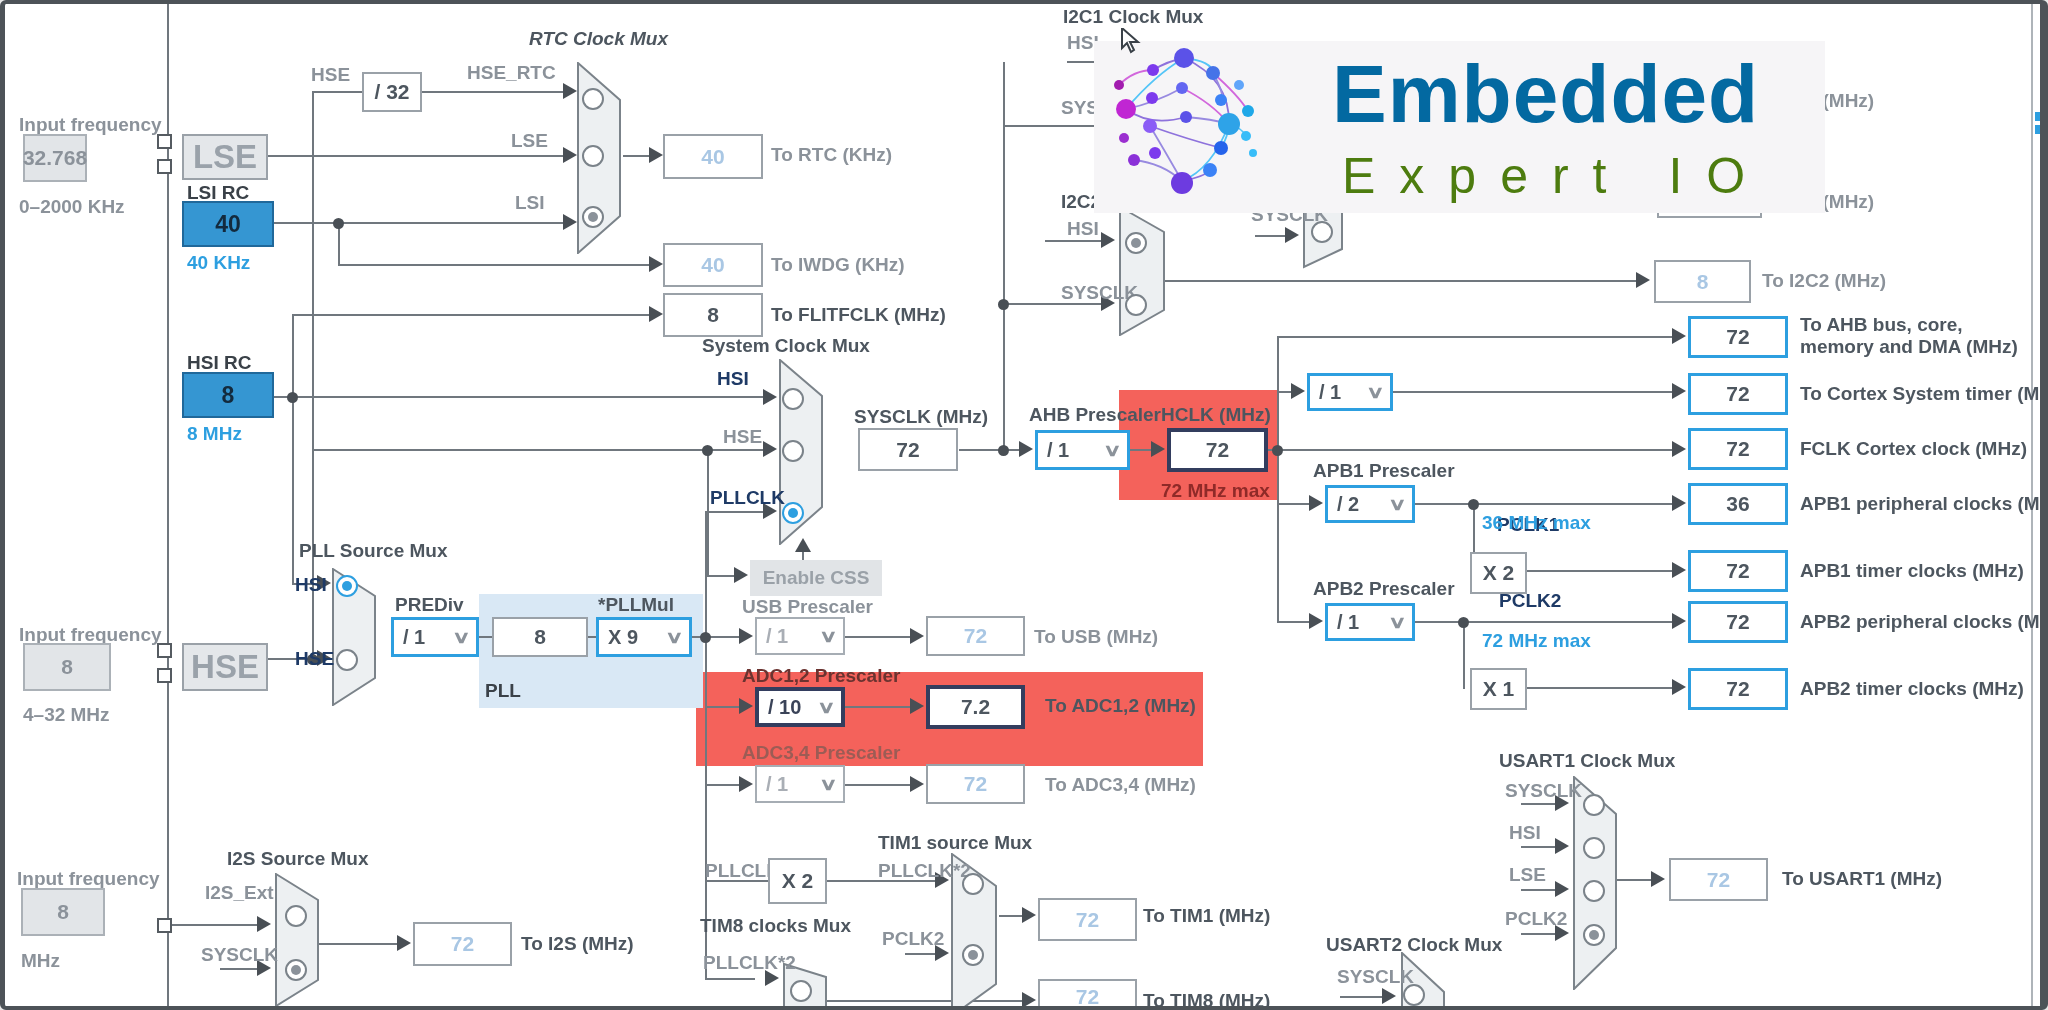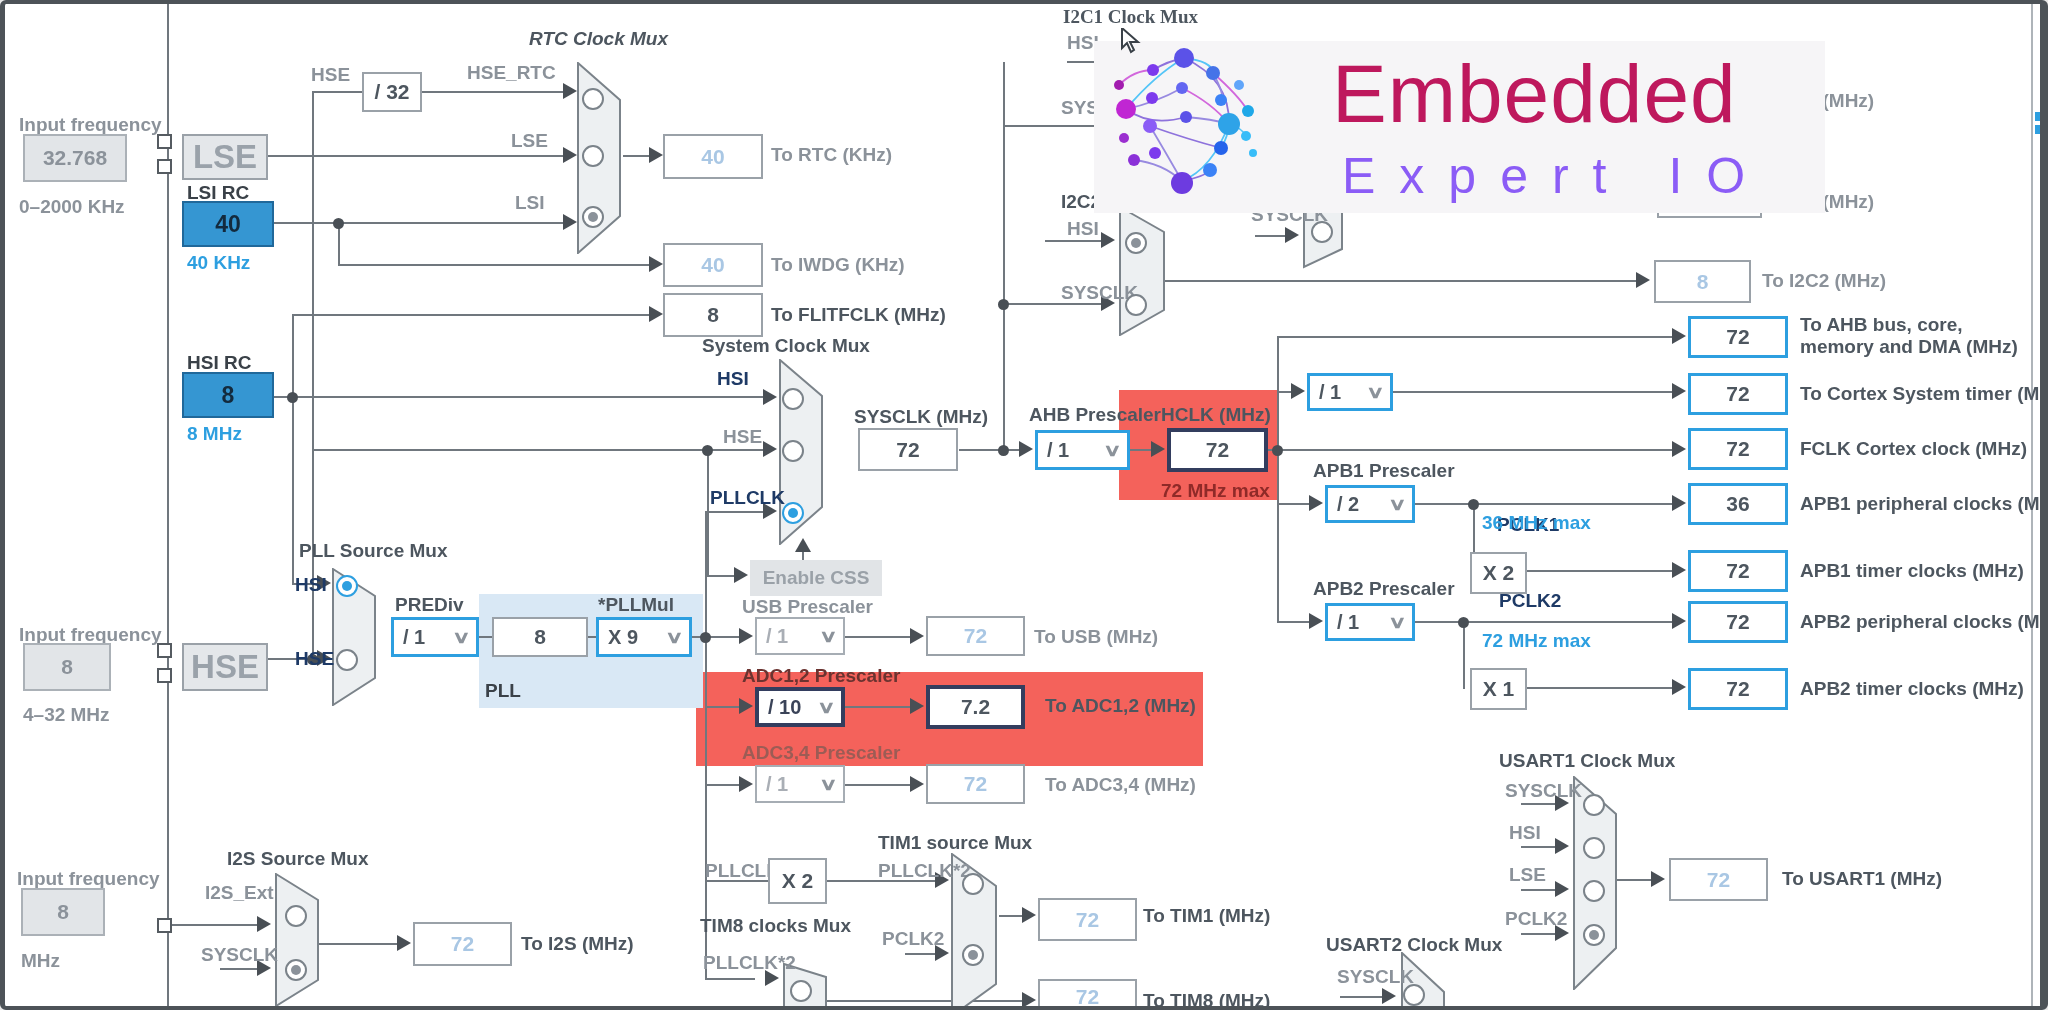--- a/index.html
+++ b/index.html
@@ -36,22 +36,22 @@
   .btn{position:absolute;background:#e1e4e7;display:flex;align-items:center;justify-content:center;
     font-size:19px;font-weight:700;color:#9aa1a8;z-index:4;}
   .mux{position:absolute;z-index:3;}
   .mux polygon{fill:#edf0f2;stroke:#7b838a;stroke-width:2;}
   .radio{position:absolute;width:22px;height:22px;border-radius:50%;border:2px solid #7b838a;background:#fff;z-index:5;box-sizing:border-box;}
   .radio.s::after{content:"";position:absolute;inset:4px;border-radius:50%;background:#8b929a;}
   .radio.sb{border-color:#2d9fe0;}
   .radio.sb::after{content:"";position:absolute;inset:4px;border-radius:50%;background:#2d9fe0;}
   .hlight{position:absolute;z-index:1;}
   .logo{position:absolute;left:1089px;top:37px;width:731px;height:172px;background:#f6f5f7;z-index:20;}
-  .logo .t1{position:absolute;left:238px;top:6px;font-size:82px;font-weight:400;color:#be185d;letter-spacing:1px;}
-  .logo .t2{position:absolute;left:248px;top:106px;font-size:50px;font-weight:500;color:#8b5cf6;letter-spacing:24px;}
+  .logo .t1{position:absolute;left:238px;top:6px;font-size:82px;font-weight:700;color:#0369a1;letter-spacing:1px;}
+  .logo .t2{position:absolute;left:248px;top:106px;font-size:50px;font-weight:500;color:#4d7c0f;letter-spacing:24px;}
   .tick{position:absolute;z-index:6;background:#2d9fe0;}
 </style>
 </head>
 <body>
 
 <div id="canvas">
 
   <div class="hlight" style="left:1114px;top:386px;width:158px;height:110px;background:#f4625b;"></div>
   <div class="hlight" style="left:691px;top:668px;width:507px;height:94px;background:#f4625b;"></div>
   <div class="hlight" style="left:474px;top:590px;width:224px;height:114px;background:#d9e8f5;"></div>
@@ -261,21 +261,21 @@
   <div class="radio s" style="left:1120px;top:228px;"></div>
   <div class="radio" style="left:1120px;top:290px;"></div>
   <div class="radio" style="left:1306px;top:217px;"></div>
   <div class="radio" style="left:1578px;top:790px;"></div>
   <div class="radio" style="left:1578px;top:833px;"></div>
   <div class="radio" style="left:1578px;top:876px;"></div>
   <div class="radio s" style="left:1578px;top:920px;"></div>
   <div class="radio" style="left:1398px;top:980px;"></div>
 
   <div class="lbl" style="left:14px;top:110px;">Input frequency</div>
-  <div class="inp" style="left:18px;top:130px;width:104px;height:48px;">32.768</div>
+  <div class="inp" style="left:18px;top:130px;width:64px;height:48px;">32.768</div>
   <div class="lbl" style="left:14px;top:192px;">0–2000 KHz</div>
   <div class="gblock" style="left:177px;top:130px;width:86px;height:46px;">LSE</div>
   <div class="lbl near" style="left:182px;top:178px;">LSI RC</div>
   <div class="sfill" style="left:177px;top:197px;width:92px;height:46px;">40</div>
   <div class="lbl blue" style="left:182px;top:248px;">40 KHz</div>
   <div class="lbl near" style="left:182px;top:348px;">HSI RC</div>
   <div class="sfill" style="left:177px;top:368px;width:92px;height:46px;">8</div>
   <div class="lbl blue" style="left:182px;top:419px;">8 MHz</div>
   <div class="lbl" style="left:14px;top:620px;">Input frequency</div>
   <div class="inp" style="left:18px;top:639px;width:88px;height:48px;">8</div>
@@ -401,21 +401,21 @@
   <div class="vbox" style="left:763px;top:854px;width:59px;height:46px;">X 2</div>
   <div class="lbl" style="left:873px;top:856px;">PLLCLK*2</div>
   <div class="lbl" style="left:877px;top:924px;">PCLK2</div>
   <div class="vbox auto" style="left:1033px;top:894px;width:99px;height:43px;">72</div>
   <div class="lbl dark" style="left:1138px;top:901px;">To TIM1 (MHz)</div>
   <div class="lbl dark" style="left:695px;top:911px;">TIM8 clocks Mux</div>
   <div class="lbl" style="left:698px;top:948px;">PLLCLK*2</div>
   <div class="vbox auto" style="left:1033px;top:975px;width:99px;height:35px;">72</div>
   <div class="lbl dark" style="left:1138px;top:986px;">To TIM8 (MHz)</div>
 
-  <div class="lbl dark" style="left:1058px;top:2px;font-family:Liberation Serif, serif;">I2C1 Clock Mux</div>
+  <div class="lbl dark" style="left:1058px;top:2px;">I2C1 Clock Mux</div>
   <div class="lbl" style="left:1062px;top:28px;">HSI</div>
   <div class="lbl" style="left:1056px;top:93px;">SYSCLK</div>
   <div class="lbl" style="left:1745px;top:86px;">To I2C1 (MHz)</div>
   <div class="vbox" style="left:1652px;top:170px;width:105px;height:44px;"></div>
   <div class="lbl" style="left:1246px;top:200px;">SYSCLK</div>
   <div class="lbl" style="left:1745px;top:187px;">To I2C3 (MHz)</div>
   <div class="lbl dark" style="left:1056px;top:187px;">I2C2 Clock Mux</div>
   <div class="lbl" style="left:1062px;top:214px;">HSI</div>
   <div class="lbl" style="left:1056px;top:278px;">SYSCLK</div>
   <div class="vbox auto" style="left:1649px;top:256px;width:97px;height:43px;">8</div>

